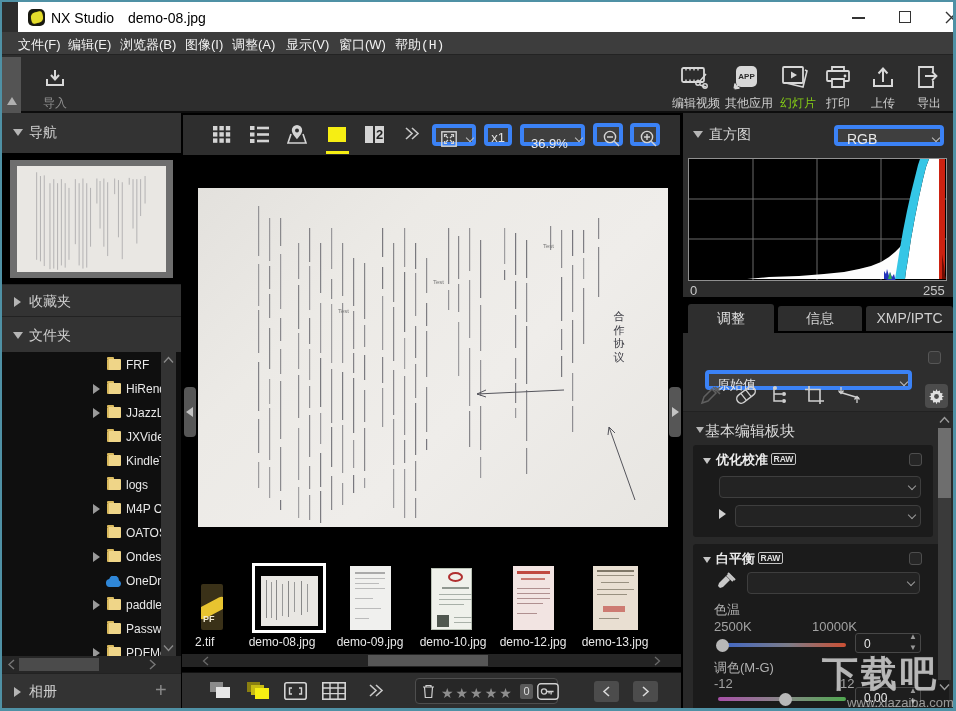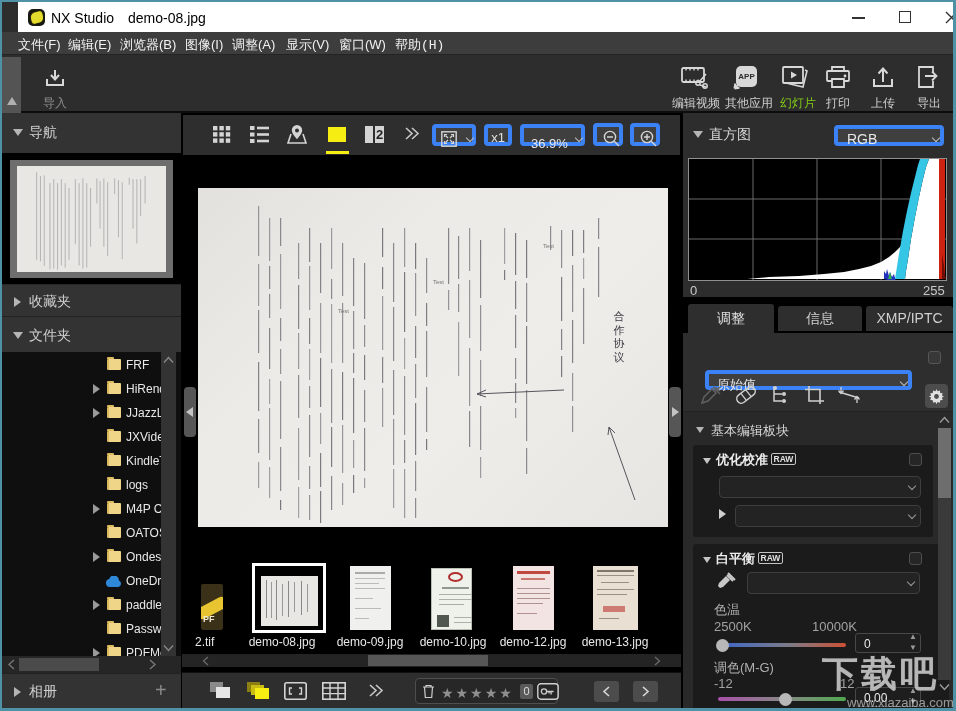--- a/index.html
+++ b/index.html
@@ -619,21 +619,21 @@
   <div class="abs" style="left:242px;top:271px;width:23px;height:24px;background:#4c4c4c;border-radius:4px;">
     <svg class="abs" style="left:3px;top:4px;" width="17" height="17" viewBox="0 0 17 17">
       <path d="M8.5 1 l1 2.2 2.4 -0.8 0.3 2.5 2.5 0.3 -0.8 2.4 2.1 1 -2.1 1 0.8 2.4 -2.5 0.3 -0.3 2.5 -2.4 -0.8 -1 2.2 -1 -2.2 -2.4 0.8 -0.3 -2.5 -2.5 -0.3 0.8 -2.4 -2.1 -1 2.1 -1 -0.8 -2.4 2.5 -0.3 0.3 -2.5 2.4 0.8 z" fill="#e0e0e0"></path>
       <circle cx="8.5" cy="8.5" r="2.4" fill="#4c4c4c"></circle>
     </svg>
   </div>
   <div class="abs" style="left:0px;top:298px;width:270px;height:1px;background:#222;"></div>
   <div class="abs" style="left:0px;top:299px;width:270px;height:296px;background:#292929;"></div>
 
   <div class="abs" style="left:13px;top:314px;width:0;height:0;border-left:4.5px solid transparent;border-right:4.5px solid transparent;border-top:6px solid #b5b5b5;"></div>
-  <span class="abs" style="left:28px;top:309px;font-size:13px;color:#d8d8d8;">基本编辑板块</span>
+  <span class="abs" style="left:22px;top:309px;font-size:15px;color:#d8d8d8;">基本编辑板块</span>
 
   <div class="abs" style="left:10px;top:332px;width:240px;height:92px;background:#1b1b1b;border-radius:3px;">
     <div class="abs" style="left:10px;top:13px;width:0;height:0;border-left:4.5px solid transparent;border-right:4.5px solid transparent;border-top:6px solid #c5c5c5;"></div>
     <span class="abs" style="left:23px;top:6px;font-size:13px;font-weight:bold;color:#ececec;">优化校准</span>
     <span class="abs" style="left:78px;top:8px;font-size:8.5px;font-weight:bold;color:#e0e0e0;border:1px solid #c4c4c4;border-radius:2px;padding:0 1.5px;letter-spacing:0;">RAW</span>
     <div class="abs" style="left:216px;top:8px;width:13px;height:13px;background:#262626;border:1px solid #4e4e4e;border-radius:3px;"></div>
     <div class="abs" style="left:26px;top:31px;width:202px;height:22px;background:#232323;border:1px solid #3e3e3e;border-radius:4px;">
       <i class="chev" style="left:189px;top:6px;border-color:#9a9a9a;"></i>
     </div>
     <div class="abs" style="left:26px;top:64px;width:0;height:0;border-top:5px solid transparent;border-bottom:5px solid transparent;border-left:7px solid #d0d0d0;"></div>

